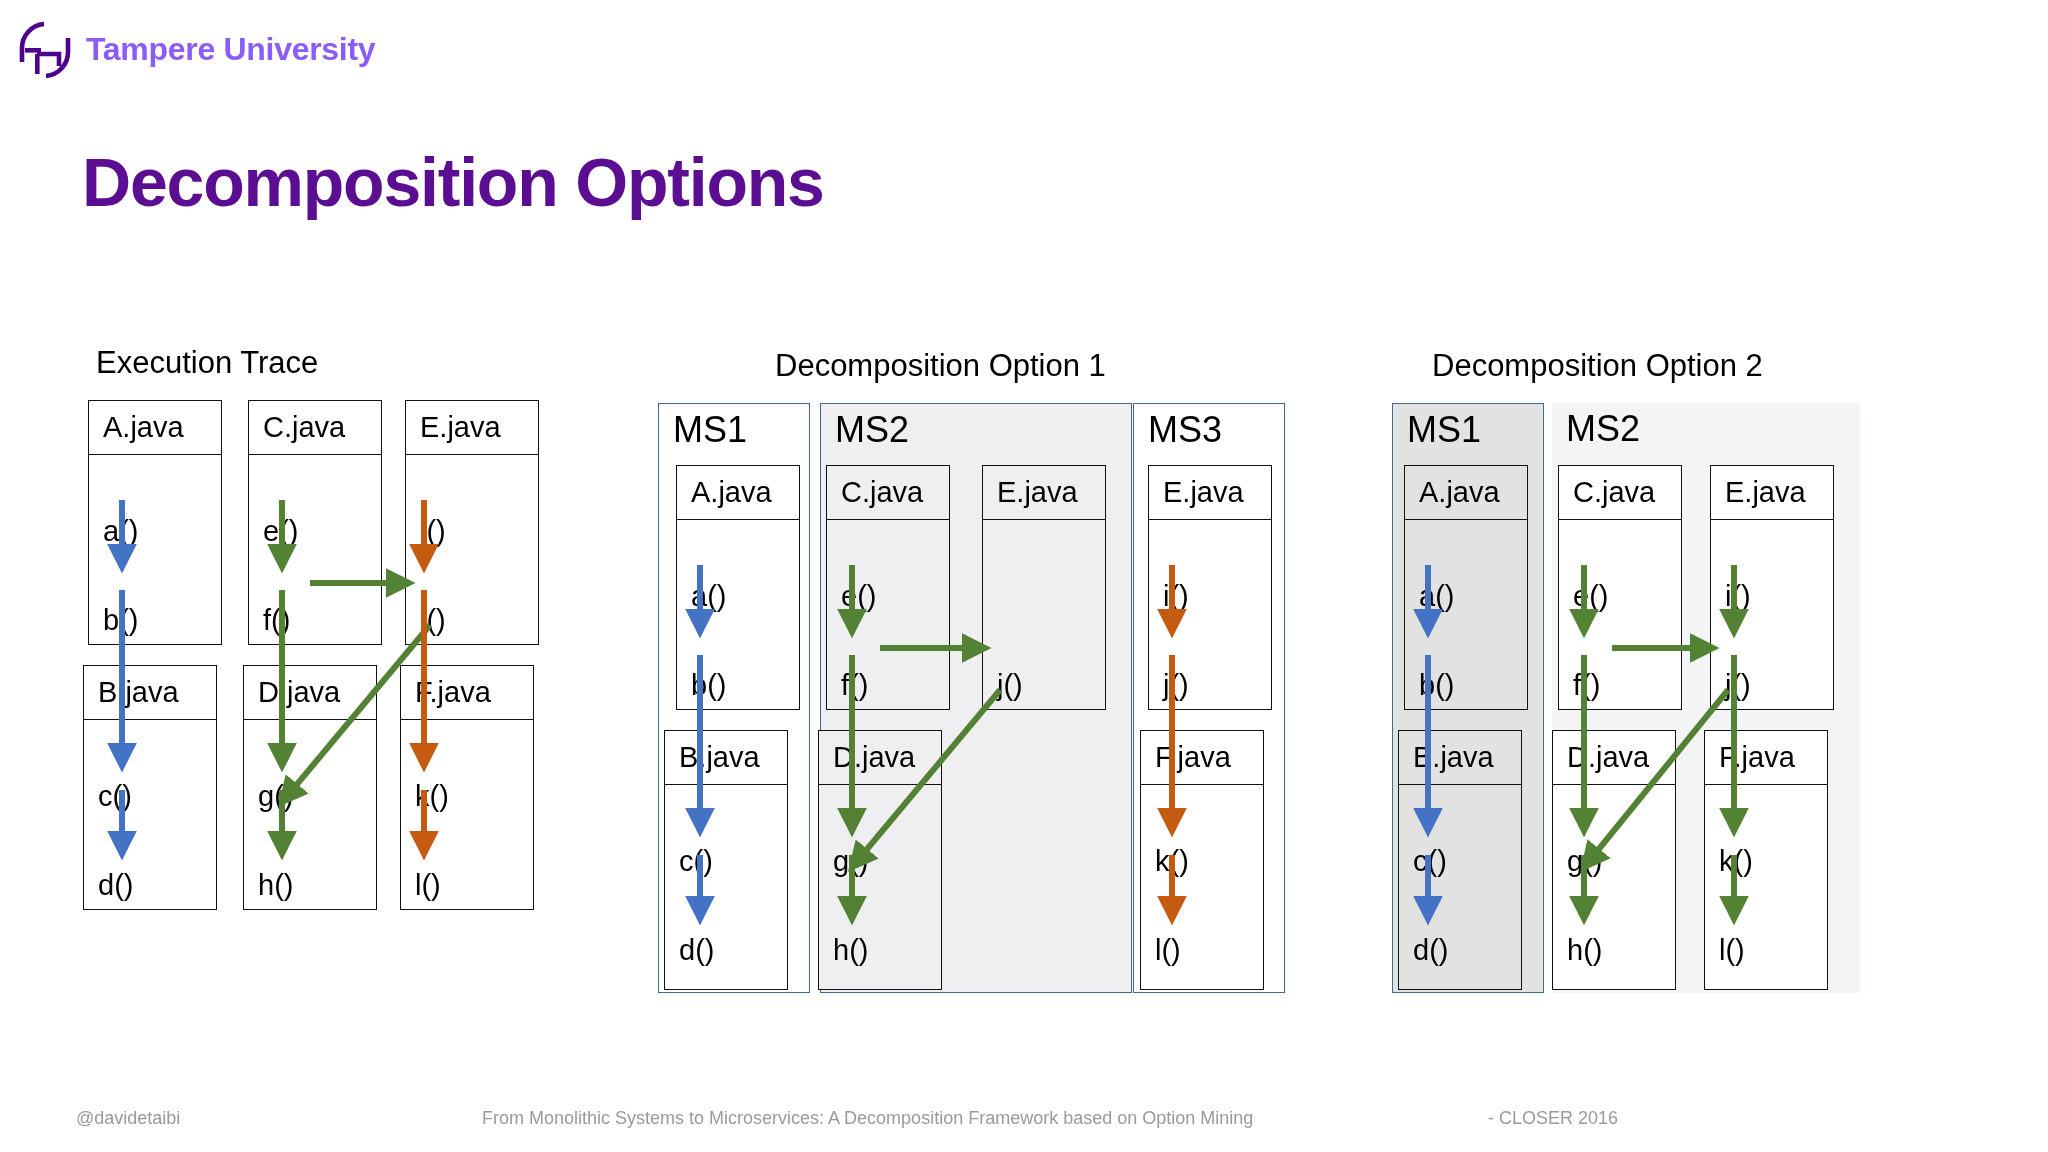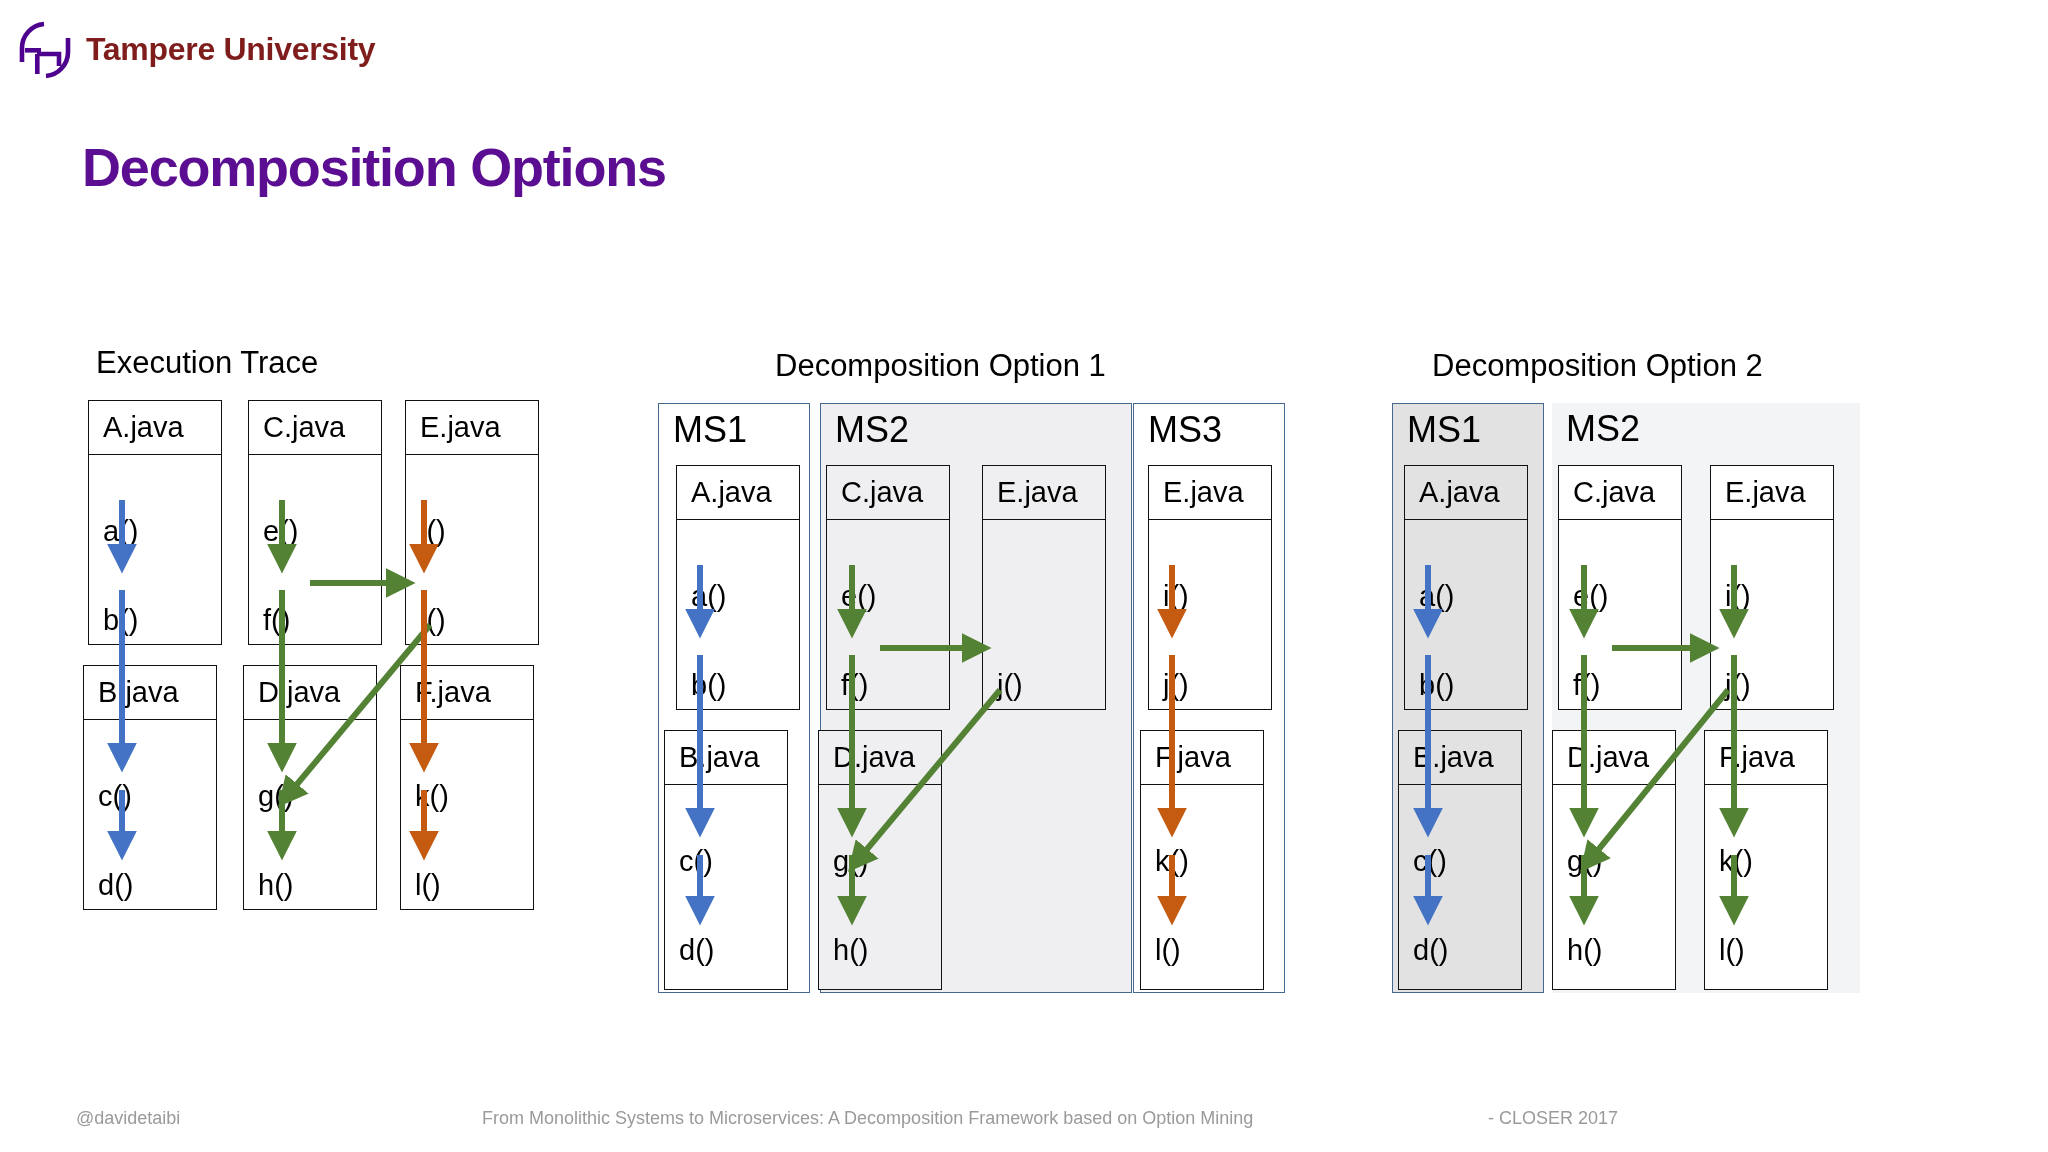--- a/index.html
+++ b/index.html
@@ -7,25 +7,25 @@
     width:2048px;height:1152px;
     background:#ffffff;
     font-family:"Liberation Sans", sans-serif;
     color:#000;
     overflow:hidden;
     position:relative;
   }
   
   #logo{position:absolute;left:14px;top:18px;display:flex;align-items:center;gap:10px;}
   #logo-mark{width:62px;height:62px;position:relative;}
-  #logo-text{color:#7f1d1d;font-size:32px;font-weight:700;letter-spacing:-0.3px;line-height:1;}
+  #logo-text{color:#8b5cf6;font-size:32px;font-weight:700;letter-spacing:-0.3px;line-height:1;}
   
   #slide-title{
-    position:absolute;left:82px;top:140px;
-    font-size:54px;font-weight:700;color:#5B0E91;
+    position:absolute;left:82px;top:148px;
+    font-size:68px;font-weight:700;color:#5B0E91;
     letter-spacing:-1.2px;line-height:1;
   }
   
   .section-head{position:absolute;font-size:31px;color:#000;white-space:nowrap;}
   
   .jbox{position:absolute;border:1.6px solid #111;box-sizing:border-box;background:#fff;}
   .jbox-head{
     border-bottom:1.6px solid #111;box-sizing:border-box;
     font-size:29px;padding-left:14px;display:flex;align-items:center;height:54px;
   }
@@ -289,14 +289,14 @@
     <line x1="1584" y1="855" x2="1584" y2="910" marker-end="url(#mg)"></line>
     <line x1="1734" y1="565" x2="1734" y2="623" marker-end="url(#mg)"></line>
     <line x1="1734" y1="655" x2="1734" y2="822" marker-end="url(#mg)"></line>
     <line x1="1734" y1="855" x2="1734" y2="910" marker-end="url(#mg)"></line>
   </g>
 </svg>
 
 <div id="footer">
   <span class="foot" id="foot-handle">@davidetaibi</span>
   <span class="foot" id="foot-title">From Monolithic Systems to Microservices: A Decomposition Framework based on Option Mining</span>
-  <span class="foot" id="foot-conf">- CLOSER 2017</span>
+  <span class="foot" id="foot-conf">- CLOSER 2016</span>
 </div>
 
 </body></html>

